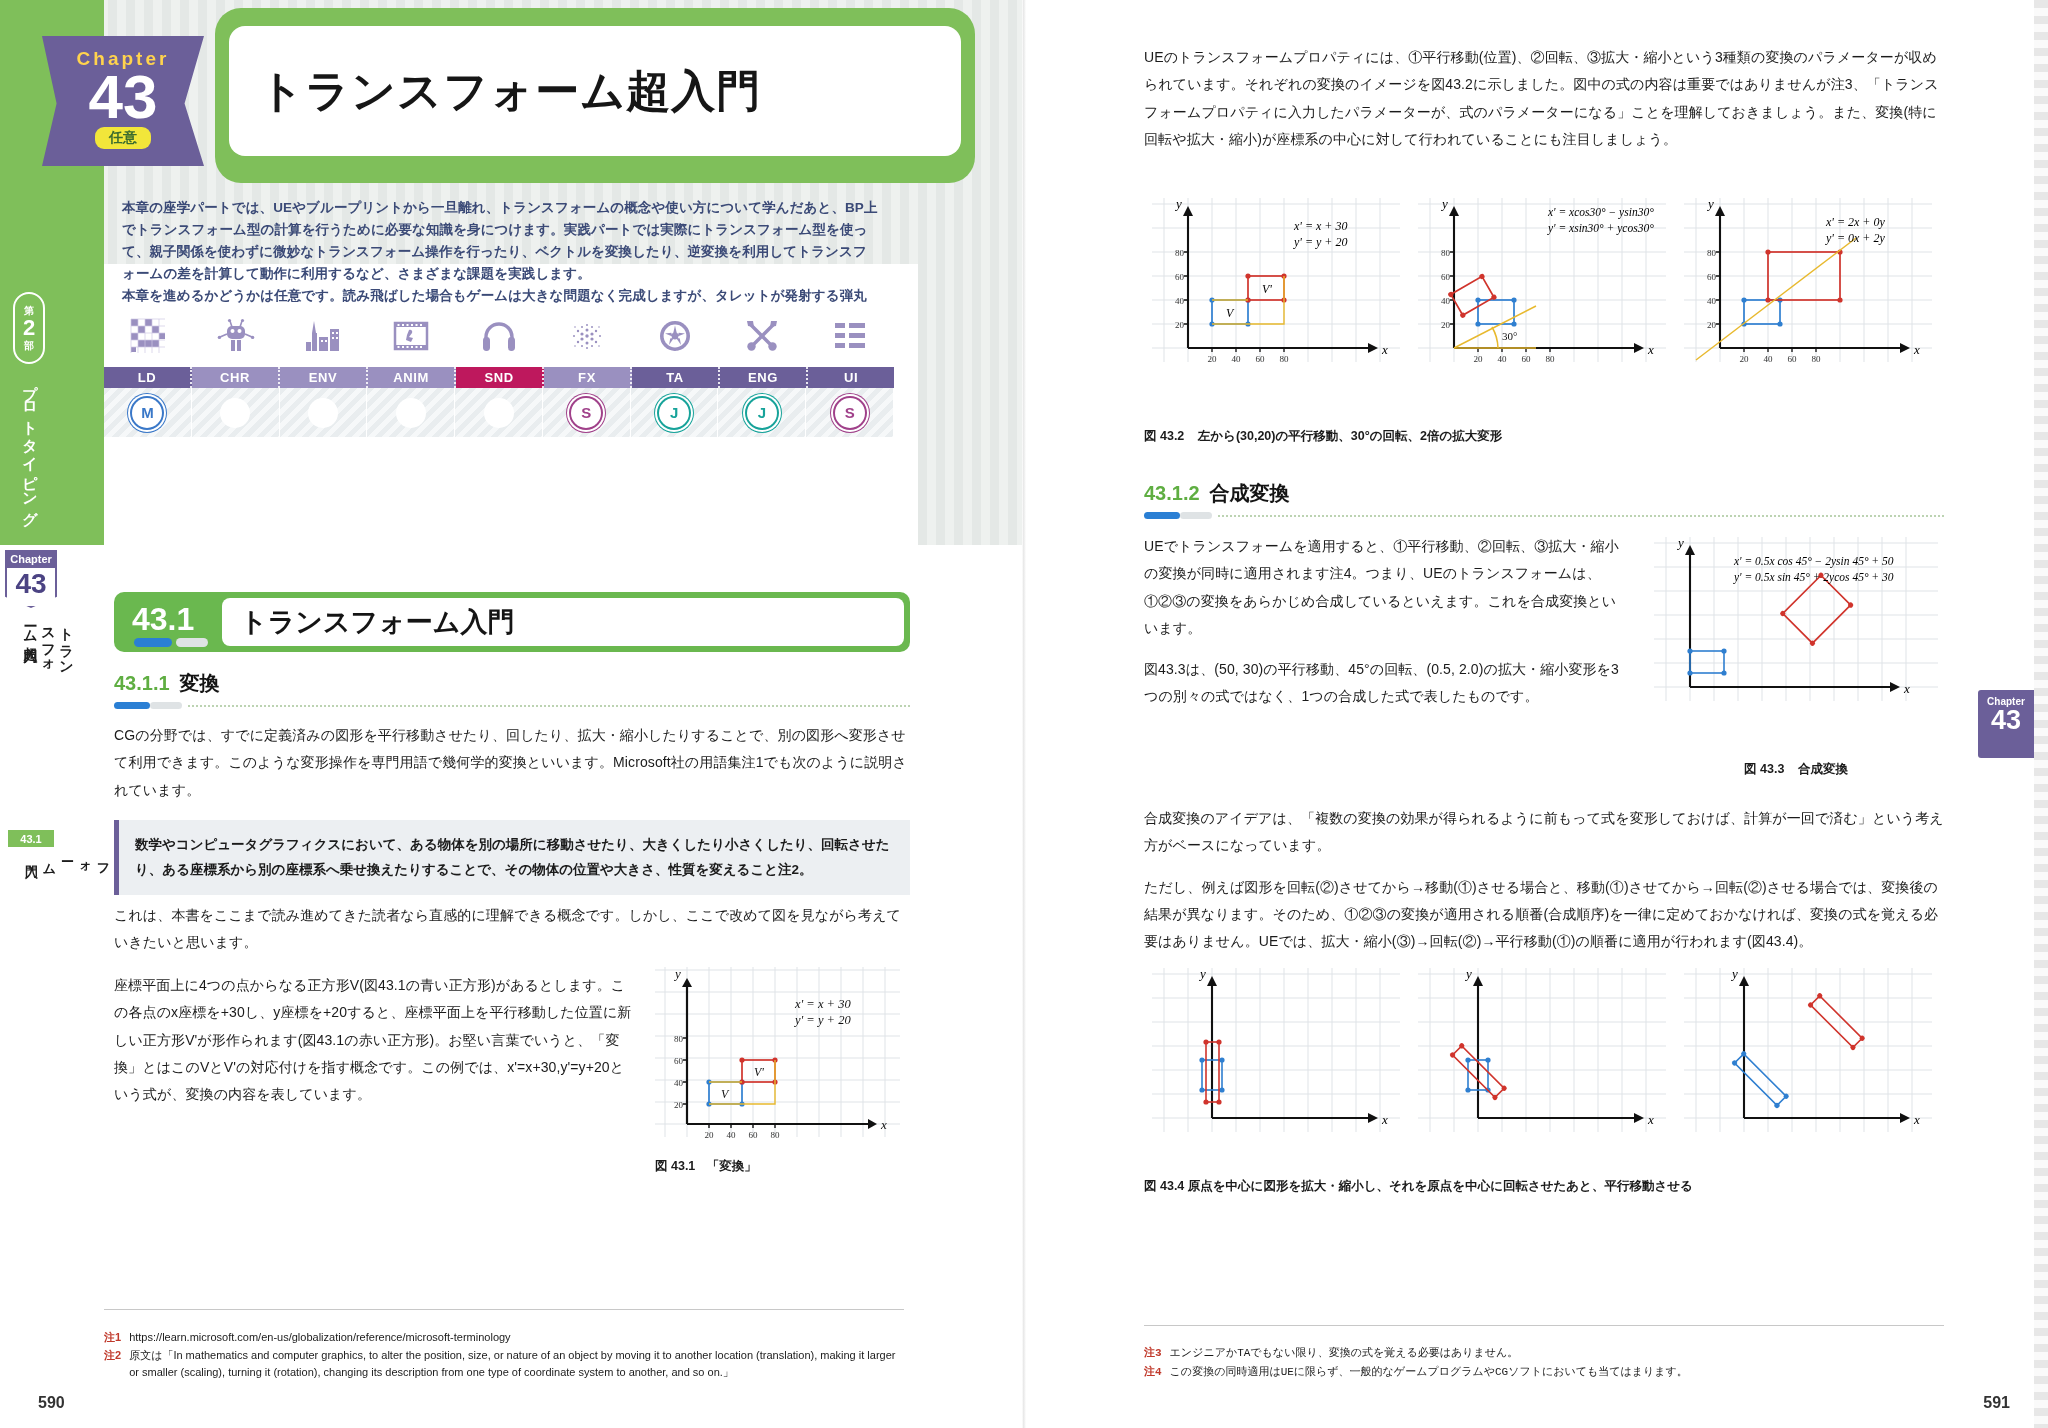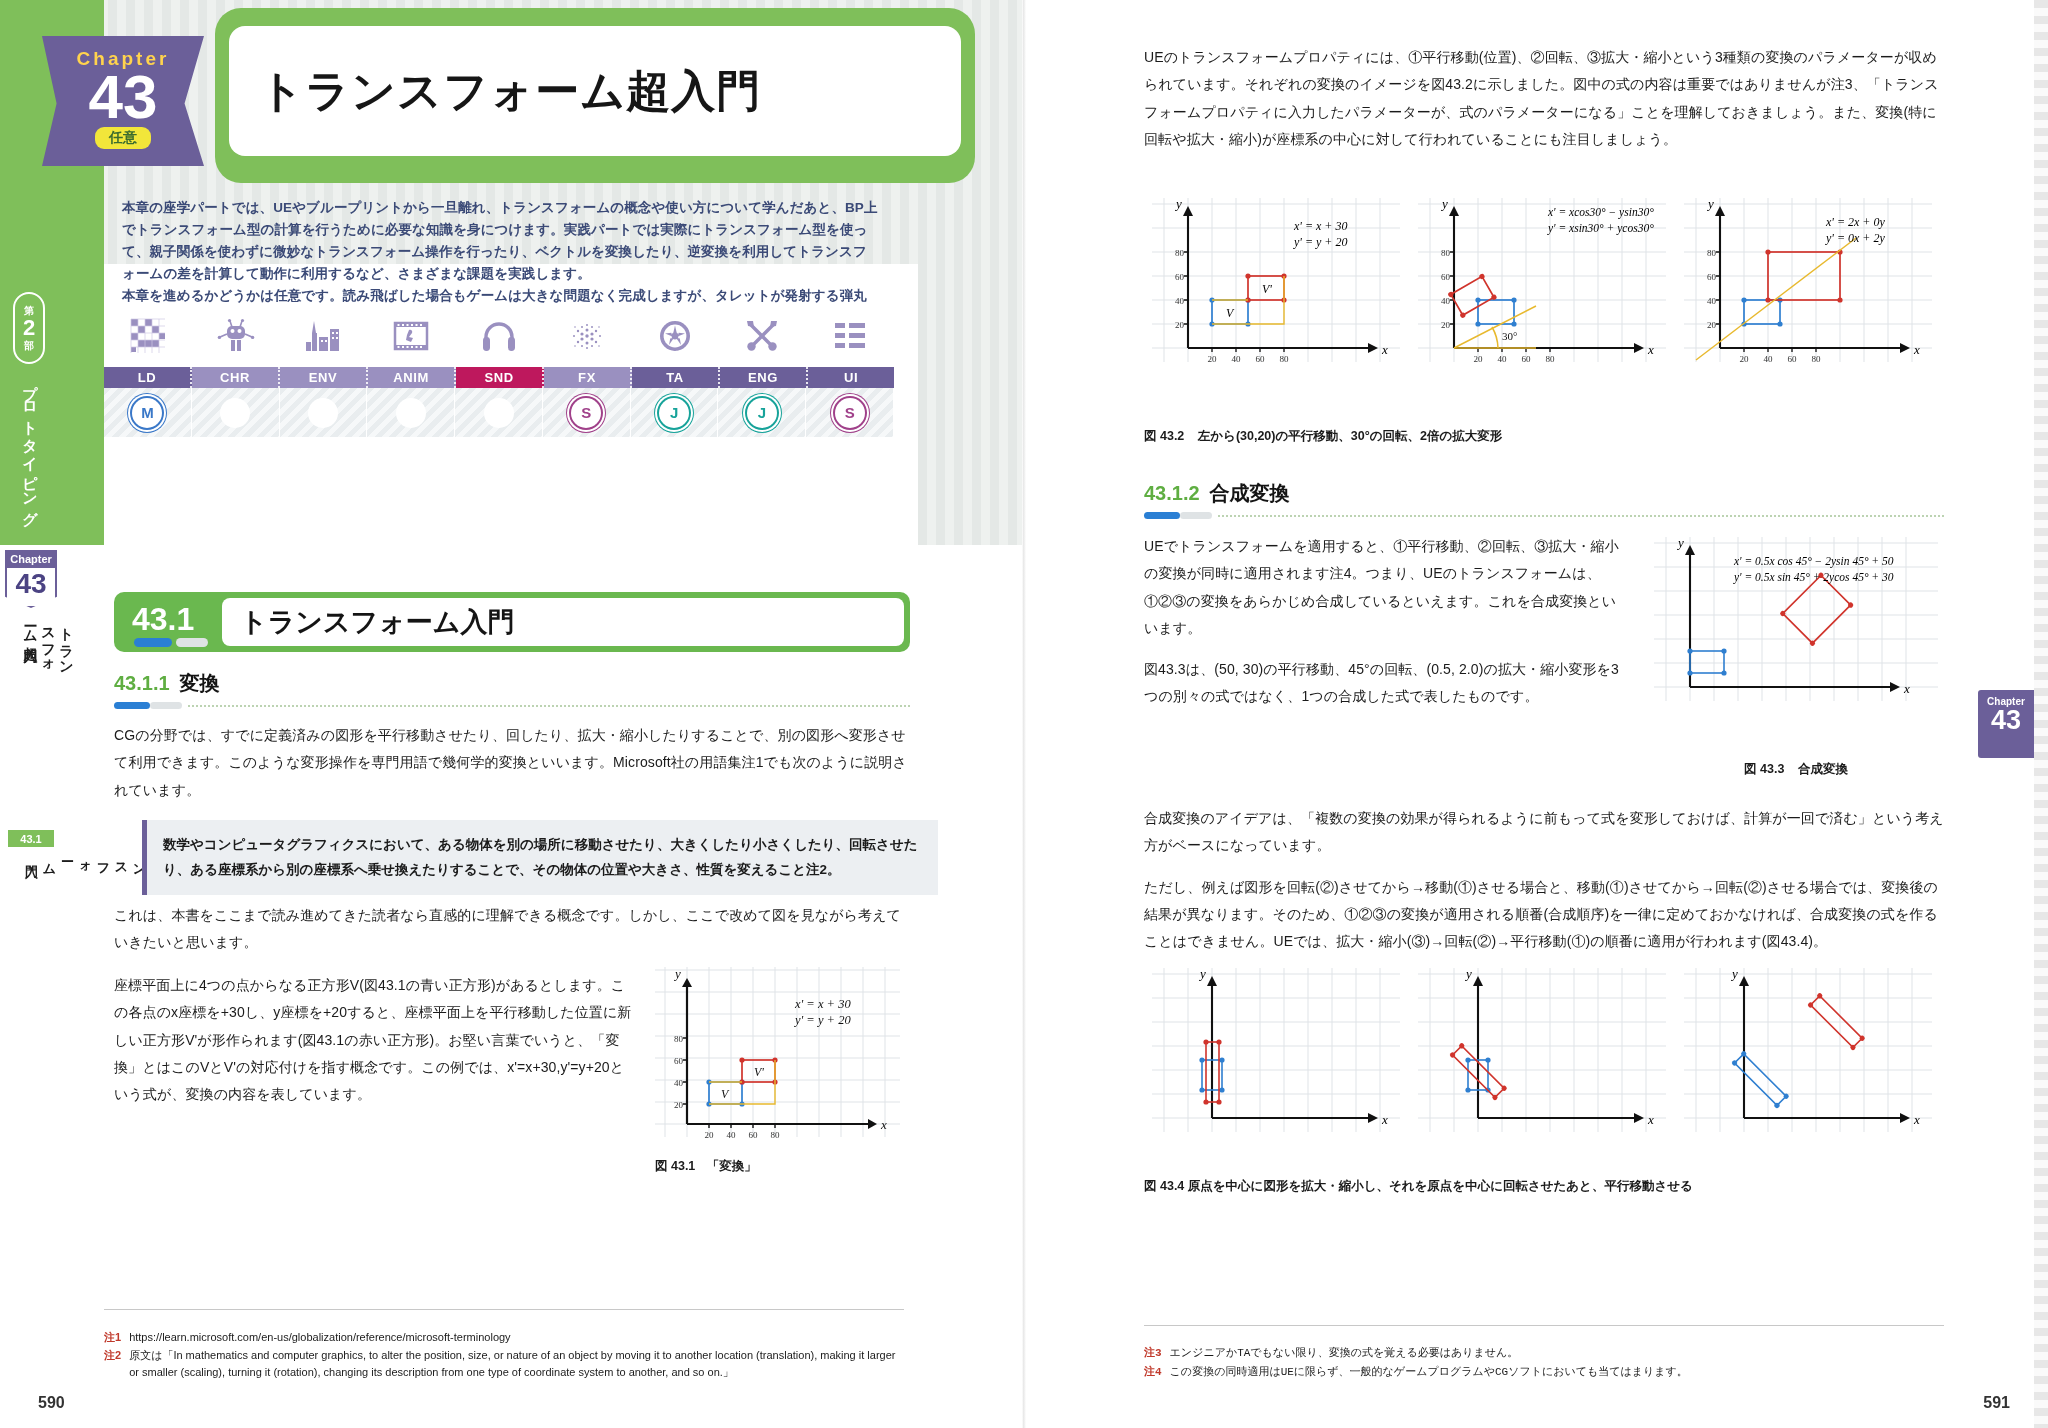--- a/index.html
+++ b/index.html
@@ -466,21 +466,21 @@
         <span class="b1"></span>
         <span class="b2"></span>
         <span class="dots"></span>
       </div>
     </div>
 
     <div style="position:absolute;left:114px;top:722px;width:796px;">
       <p class="body-p">CGの分野では、すでに定義済みの図形を平行移動させたり、回したり、拡大・縮小したりすることで、別の図形へ変形させて利用できます。このような変形操作を専門用語で幾何学的変換といいます。Microsoft社の用語集注1でも次のように説明されています。</p>
     </div>
 
-    <div style="position:absolute;left:114px;top:820px;width:796px;margin-left:28px;">
+    <div style="position:absolute;left:114px;top:820px;width:796px;">
       <div class="quote-box">数学やコンピュータグラフィクスにおいて、ある物体を別の場所に移動させたり、大きくしたり小さくしたり、回転させたり、ある座標系から別の座標系へ乗せ換えたりすることで、その物体の位置や大きさ、性質を変えること注2。</div>
     </div>
 
     <div style="position:absolute;left:114px;top:902px;width:796px;">
       <p class="body-p">これは、本書をここまで読み進めてきた読者なら直感的に理解できる概念です。しかし、ここで改めて図を見ながら考えていきたいと思います。</p>
     </div>
 
     <div style="position:absolute;left:114px;top:972px;width:520px;">
       <p class="body-p">座標平面上に4つの点からなる正方形V(図43.1の青い正方形)があるとします。この各点のx座標を+30し、y座標を+20すると、座標平面上を平行移動した位置に新しい正方形V'が形作られます(図43.1の赤い正方形)。お堅い言葉でいうと、「変換」とはこのVとV'の対応付けを指す概念です。この例では、x'=x+30,y'=y+20という式が、変換の内容を表しています。</p>
     </div>
@@ -798,21 +798,21 @@
         <text x="88" y="56" font-size="11.5" font-style="italic">y' = 0.5x sin 45° + 2ycos 45° + 30</text>
       </svg>
       <div class="fig-cap" style="margin-top:2px;text-align:center;">
         <span class="fc-n">図 43.3</span>
         <span style="margin-left:10px">合成変換</span>
       </div>
     </div>
 
     <div style="position:absolute;left:118px;top:805px;width:800px;">
       <p class="body-p">合成変換のアイデアは、「複数の変換の効果が得られるように前もって式を変形しておけば、計算が一回で済む」という考え方がベースになっています。</p>
-      <p class="body-p" style="margin-top:14px">ただし、例えば図形を回転(②)させてから→移動(①)させる場合と、移動(①)させてから→回転(②)させる場合では、変換後の結果が異なります。そのため、①②③の変換が適用される順番(合成順序)を一律に定めておかなければ、合成変換の式を作ることはできません。UEでは、拡大・縮小(③)→回転(②)→平行移動(①)の順番に適用が行われます(図43.4)。</p>
+      <p class="body-p" style="margin-top:14px">ただし、例えば図形を回転(②)させてから→移動(①)させる場合と、移動(①)させてから→回転(②)させる場合では、変換後の結果が異なります。そのため、①②③の変換が適用される順番(合成順序)を一律に定めておかなければ、変換の式を覚える必要はありません。UEでは、拡大・縮小(③)→回転(②)→平行移動(①)の順番に適用が行われます(図43.4)。</p>
     </div>
 
     <div style="position:absolute;left:118px;top:960px;width:800px;">
       <svg width="800" height="210" viewBox="0 0 800 210">
 
         <g>
           <g stroke="#dfe3e7" stroke-width="1">
             <path d="M8 14 H256 M8 38 H256 M8 62 H256 M8 86 H256 M8 110 H256 M8 134 H256 M8 158 H256"></path>
             <path d="M20 8 V172 M44 8 V172 M68 8 V172 M92 8 V172 M116 8 V172 M140 8 V172 M164 8 V172 M188 8 V172 M212 8 V172 M236 8 V172"></path>
           </g>

